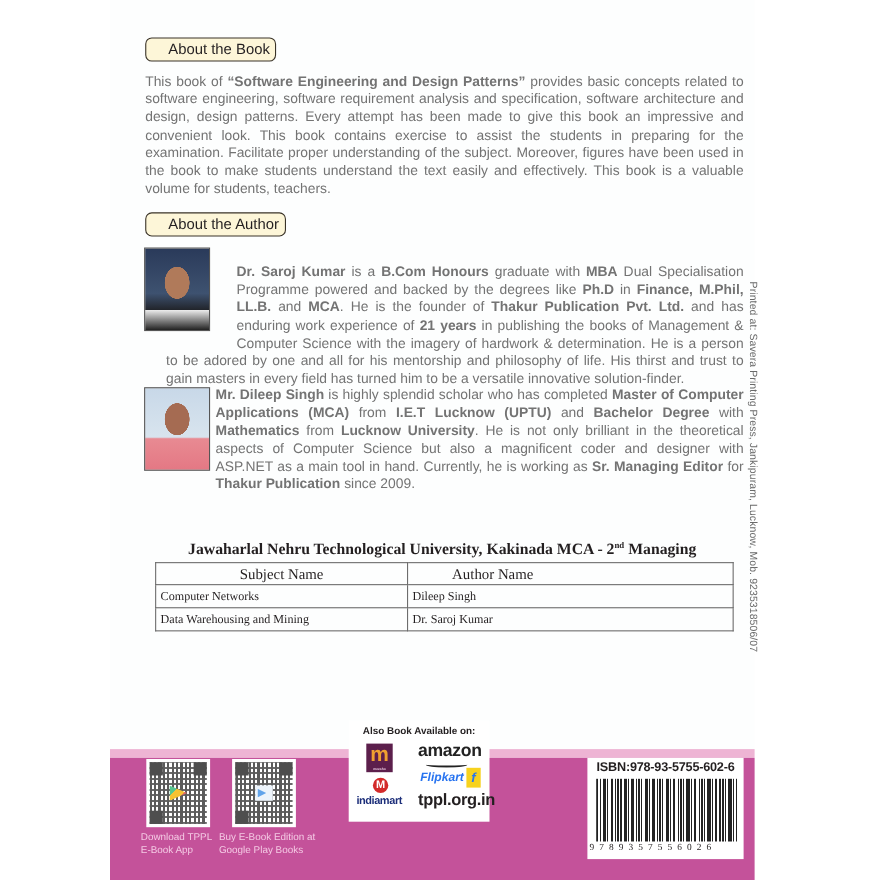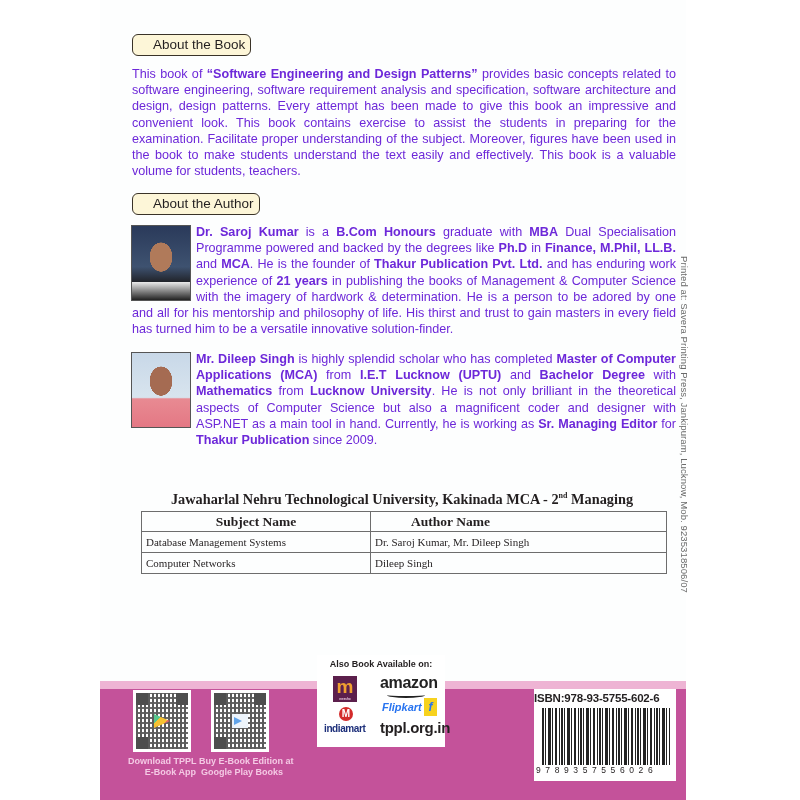--- a/index.html
+++ b/index.html
@@ -7,21 +7,21 @@
   body { position: relative; font-family: "Liberation Sans", sans-serif; color: #231f20; }
 
   .page { position: absolute; left: 100px; top: 0; width: 586px; height: 800px; background: #fdfefe; }
 
   .section-label {
     position: absolute; left: 132px;
     background: #fdf6d8; border: 1.5px solid #3a3328; border-radius: 6px;
     font-size: 13.5px; padding: 2px 5px 2px 20px; line-height: 16px; color: #231f20;
   }
 
-  .para { position: absolute; font-size: 12.6px; line-height: 16.2px; text-align: justify; color: #6d28d9; }
+  .para { position: absolute; font-size: 12.6px; line-height: 16.2px; text-align: justify; color: #737373; }
   .para b { font-weight: bold; }
 
   .photo { position: absolute; border: 1px solid #555; }
   .photo1 { left: 131px; top: 225px; width: 60px; height: 76px;
     background: radial-gradient(ellipse 14px 18px at 50% 42%, #b07a5a 0 80%, transparent 82%),
                 linear-gradient(180deg, #2a3a5a 0%, #3e5270 55%, #22252c 75%, #e8e8e8 76%, #222 100%); }
   .photo2 { left: 131px; top: 352px; width: 60px; height: 76px;
     background: radial-gradient(ellipse 14px 18px at 50% 38%, #a56b52 0 80%, transparent 82%),
                 linear-gradient(180deg, #c8d8e8 0%, #d8e4ee 60%, #e88a92 62%, #e47884 100%); }
 
@@ -29,21 +29,21 @@
     position: absolute; left: 676px; top: 256px; width: 14px; height: 360px;
     writing-mode: vertical-rl; font-size: 9.5px; color: #6a6a6a; white-space: nowrap; letter-spacing: 0.1px;
   }
 
   .uni-title { position: absolute; left: 142px; top: 491px; width: 520px; text-align: center;
     font-family: "Liberation Serif", serif; font-weight: bold; font-size: 14.3px; color: #231f20; white-space: nowrap; }
   .uni-title sup { font-size: 8px; }
 
   table.subjects { position: absolute; left: 141px; top: 511px; width: 526px; border-collapse: collapse;
     font-family: "Liberation Serif", serif; color: #231f20; }
-  table.subjects th { font-size: 13.5px; font-weight: bold; height: 20px; border: 1px solid #6d6d6d; border-bottom: 1px solid #6d6d6d; padding: 0 4px; }
+  table.subjects th { font-size: 13.5px; font-weight: normal; height: 20px; border: 1px solid #6d6d6d; border-bottom: 1px solid #6d6d6d; padding: 0 4px; }
   table.subjects td { font-size: 11px; height: 21px; border: 1px solid #6d6d6d; padding: 0 4px; }
   table.subjects .c1 { width: 229px; }
   table.subjects th.c1 { text-align: center; }
   table.subjects th.c2 { text-align: left; padding-left: 40px; }
 
   .band-top { position: absolute; left: 100px; top: 681px; width: 586px; height: 8px; background: #eeb4d4; }
   .band { position: absolute; left: 100px; top: 689px; width: 586px; height: 111px; background: #c4529a; }
 
   .qr { position: absolute; top: 690px; width: 58px; height: 62px; background: #ffffff; padding: 3px; }
   .qr .code { width: 100%; height: 100%;
@@ -54,58 +54,58 @@
       repeating-linear-gradient(90deg, #333 0 2px, transparent 2px 4px),
       repeating-linear-gradient(0deg, #444 0 2px, #fff 2px 5px);
     opacity: .8; position: relative; }
   .qr .code .mid { position: absolute; left: 50%; top: 50%; width: 16px; height: 14px; transform: translate(-50%,-50%); }
   .qr1 { left: 133px; }
   .qr2 { left: 211px; }
   .qr1 .mid { background: linear-gradient(135deg, #2eb872 0 33%, #f5b400 33% 66%, #e2453c 66%); clip-path: polygon(0 0, 100% 50%, 0 100%); }
   .qr2 .mid { background: #e9f2fb; width: 24px; }
   .qr2 .mid::before { content:""; position:absolute; left:2px; top:3px; width:8px; height:8px; background:#3a8ee6; clip-path: polygon(0 0, 100% 50%, 0 100%); }
 
-  .qr-caption { position: absolute; top: 756px; font-size: 9px; line-height: 10.5px; font-weight: bold; color: #f4c9e4; text-align: right; white-space: nowrap; }
+  .qr-caption { position: absolute; top: 756px; font-size: 9px; line-height: 10.5px; font-weight: normal; color: #f4c9e4; text-align: left; white-space: nowrap; }
   .cap1 { left: 128px; width: 68px; }
   .cap2 { left: 199px; width: 84px; }
 
   .stores { position: absolute; left: 317px; top: 655px; width: 128px; height: 92px; background: #ffffff; }
   .stores .head { position: absolute; left: 0; top: 4px; width: 100%; text-align: center; font-size: 9px; font-weight: bold; color: #231f20; }
   .meesho { position: absolute; left: 16px; top: 21px; width: 24px; height: 26px; background: #5c1f4c; color: #f0a030; font-weight: bold; font-size: 19px; text-align: center; line-height: 22px; }
   .meesho span { position: absolute; left: 0; bottom: 1px; width: 100%; font-size: 3px; line-height: 3px; color: #e8c8e0; }
   .amazon { position: absolute; left: 63px; top: 19px; font-size: 16px; font-weight: bold; color: #222; letter-spacing: -0.3px; }
   .amazon-smile { position: absolute; left: 70px; top: 37px; width: 38px; height: 6px; border-bottom: 2px solid #222; border-radius: 0 0 50% 50%; }
   .flipkart { position: absolute; left: 65px; top: 46px; font-size: 11px; font-weight: bold; font-style: italic; color: #2874f0; }
   .flipkart-bag { position: absolute; left: 107px; top: 43px; width: 13px; height: 18px; background: #f7d21e; color: #2874f0; font-size: 12px; font-weight: bold; text-align: center; line-height: 18px; font-style: italic; }
   .im-logo { position: absolute; left: 22px; top: 52px; width: 14px; height: 14px; border-radius: 50%; background: #d32a2a; color: #fff; font-size: 10px; font-weight: bold; text-align: center; line-height: 14px; }
   .indiamart { position: absolute; left: 7px; top: 68px; font-size: 10px; font-weight: bold; color: #1d2f7a; letter-spacing: -0.4px; }
   .tppl { position: absolute; left: 63px; top: 64px; font-size: 15px; font-weight: bold; color: #231f20; letter-spacing: -0.3px; }
 
   .isbn-box { position: absolute; left: 534px; top: 689px; width: 142px; height: 92px; background: #ffffff; }
-  .isbn-label { position: absolute; left: 0; top: 3px; width: 100%; text-align: left; font-size: 11.5px; font-weight: bold; color: #231f20; letter-spacing: -0.2px; }
+  .isbn-label { position: absolute; left: 0; top: 3px; width: 100%; text-align: center; font-size: 11.5px; font-weight: bold; color: #231f20; letter-spacing: -0.2px; }
   .barcode { position: absolute; left: 8px; top: 19px; width: 128px; height: 58px;
     background: repeating-linear-gradient(90deg,
       #222 0 2px, #fff 2px 3px, #222 3px 4px, #fff 4px 6px, #222 6px 9px, #fff 9px 10px,
       #222 10px 11px, #fff 11px 13px, #222 13px 15px, #fff 15px 17px, #222 17px 18px, #fff 18px 19px); }
-  .barcode-digits { position: absolute; left: 2px; top: 76px; width: 138px; font-size: 8.5px; color: #231f20; letter-spacing: 4.6px; background: #fff; height: 12px; }
+  .barcode-digits { position: absolute; left: 2px; top: 76px; width: 138px; font-size: 8.5px; color: #231f20; letter-spacing: 4.6px; background: #fff; height: 12px; font-family: Liberation Serif, serif; }
 </style>
 </head>
 <body>
 
 <div class="page"></div>
 
 <div class="section-label" style="top:34px;">About the Book</div>
 <div class="para" style="left:132px; top:66px; width:544px;">
   <span>This book of </span><b>“Software Engineering and Design Patterns”</b><span> provides basic concepts related to software engineering, software requirement analysis and specification, software architecture and design, design patterns. Every attempt has been made to give this book an impressive and convenient look. This book contains exercise to assist the students in preparing for the examination. Facilitate proper understanding of the subject. Moreover, figures have been used in the book to make students understand the text easily and effectively. This book is a valuable volume for students, teachers.</span>
 </div>
 
 <div class="section-label" style="top:193px;">About the Author</div>
 
 <div class="photo photo1"></div>
-<div class="para" style="left:132px; top:224px; width:544px; text-indent:0;">
+<div class="para" style="left:132px; top:239px; width:544px; text-indent:0;padding-left:19px;">
   <span style="float:left; width:64px; height:80px;"></span><b>Dr. Saroj Kumar</b><span> is a </span><b>B.Com Honours</b><span> graduate with </span><b>MBA</b><span> Dual Specialisation Programme powered and backed by the degrees like </span><b>Ph.D</b><span> in </span><b>Finance, M.Phil, LL.B.</b><span> and </span><b>MCA</b><span>. He is the founder of </span><b>Thakur Publication Pvt. Ltd.</b><span> and has enduring work experience of </span><b>21 years</b><span> in publishing the books of Management &amp; Computer Science with the imagery of hardwork &amp; determination. He is a person to be adored by one and all for his mentorship and philosophy of life. His thirst and trust to gain masters in every field has turned him to be a versatile innovative solution-finder.</span>
 </div>
 
 <div class="photo photo2"></div>
 <div class="para" style="left:196px; top:351px; width:480px;">
   <b>Mr. Dileep Singh</b><span> is highly splendid scholar who has completed </span><b>Master of Computer Applications (MCA)</b><span> from </span><b>I.E.T Lucknow (UPTU)</b><span> and </span><b>Bachelor Degree</b><span> with </span><b>Mathematics</b><span> from </span><b>Lucknow University</b><span>. He is not only brilliant in the theoretical aspects of Computer Science but also a magnificent coder and designer with ASP.NET as a main tool in hand. Currently, he is working as </span><b>Sr. Managing Editor</b><span> for </span><b>Thakur Publication</b><span> since 2009.</span>
 </div>
 
 <div class="side-text">Printed at: Savera Printing Press, Jankipuram, Lucknow, Mob. 9235318506/07</div>
 
@@ -115,26 +115,26 @@
 
 <table class="subjects">
   <thead>
     <tr>
       <th class="c1">Subject Name</th>
       <th class="c2">Author Name</th>
     </tr>
   </thead>
   <tbody>
     <tr>
-      <td class="c1">Database Management Systems</td>
-      <td>Dr. Saroj Kumar, Mr. Dileep Singh</td>
+      <td class="c1">Computer Networks</td>
+      <td>Dileep Singh</td>
     </tr>
     <tr>
-      <td class="c1">Computer Networks</td>
-      <td>Dileep Singh</td>
+      <td class="c1">Data Warehousing and Mining</td>
+      <td>Dr. Saroj Kumar</td>
     </tr>
   </tbody>
 </table>
 
 <div class="band-top"></div>
 <div class="band"></div>
 
 <div class="qr qr1">
   <div class="code">
       <div class="mid"></div>

